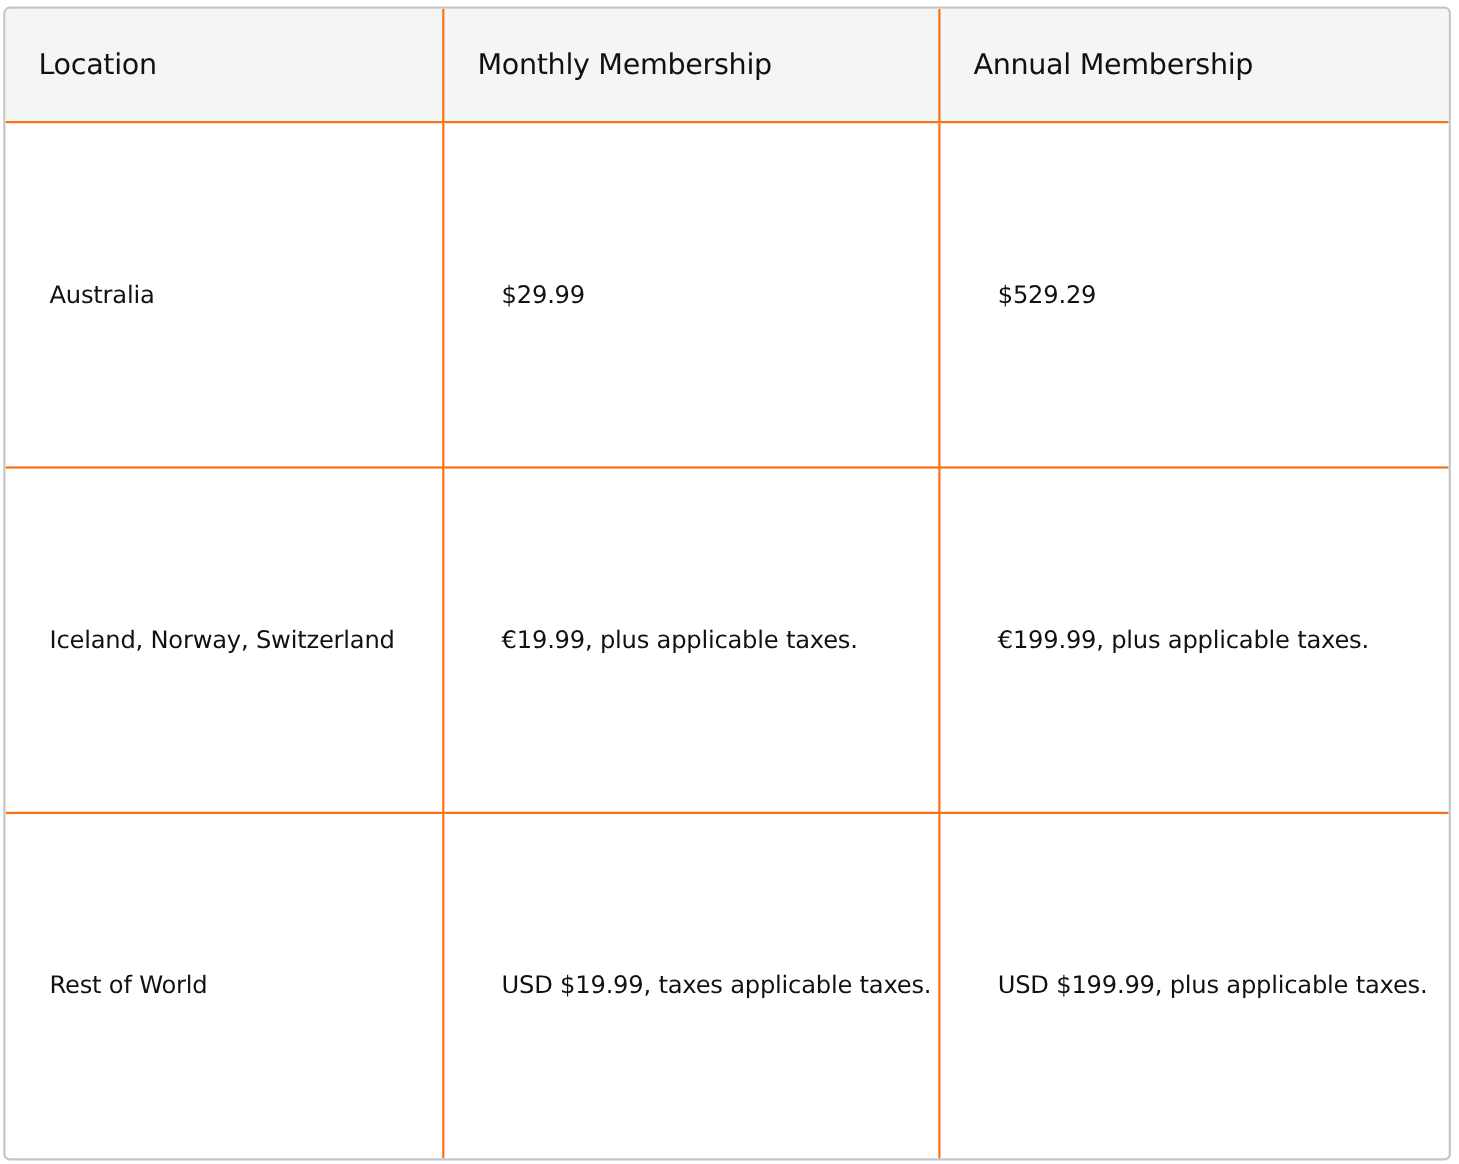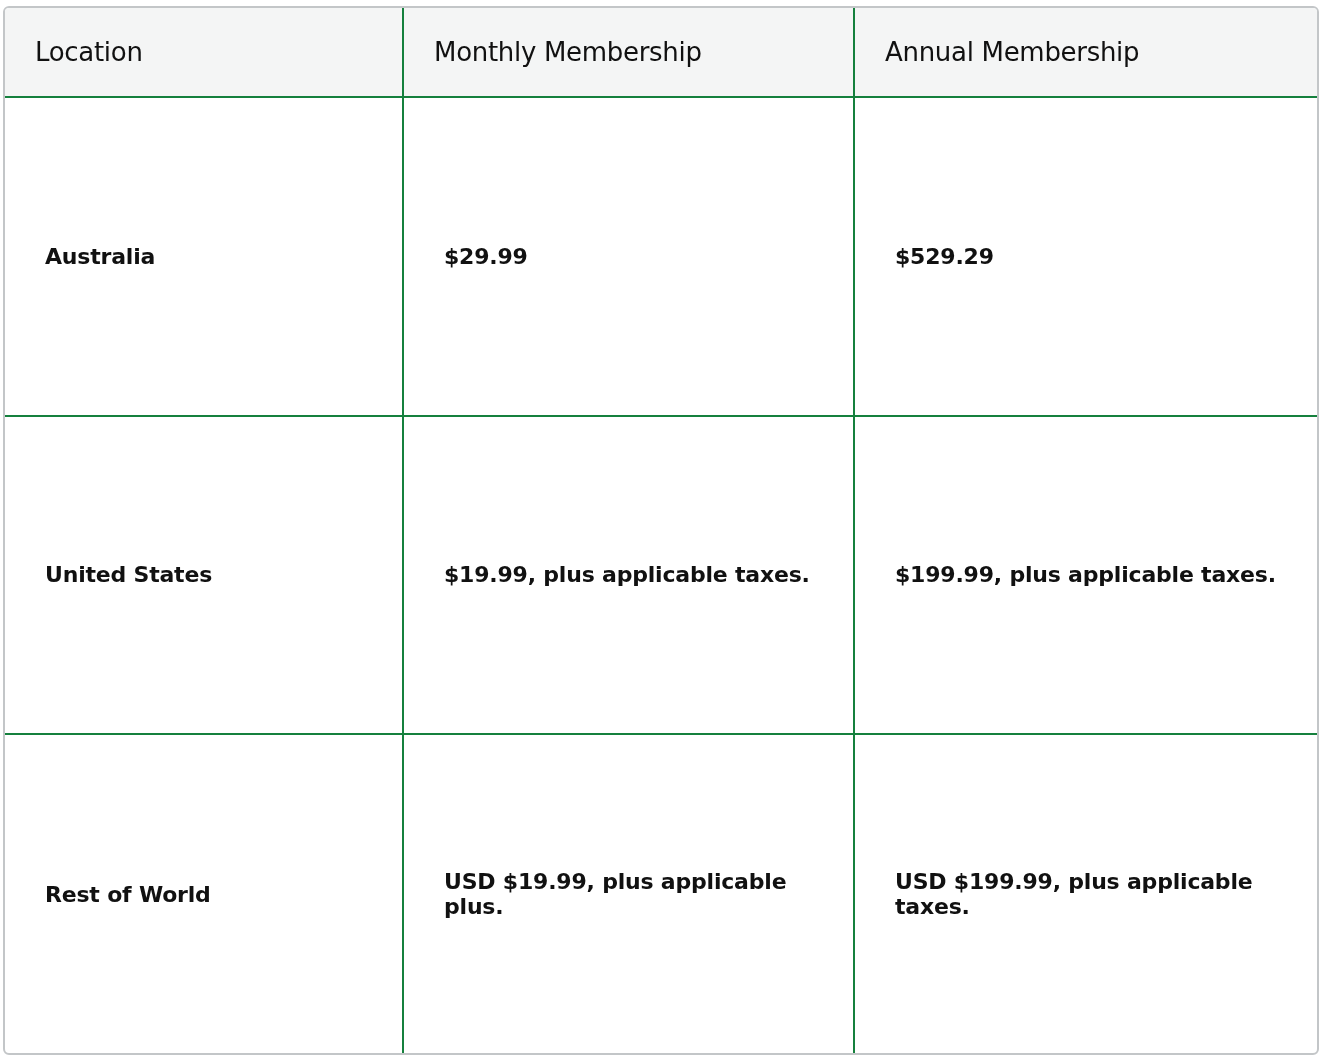--- a/index.html
+++ b/index.html
@@ -7,29 +7,29 @@
            font-family: "DejaVu Sans", sans-serif; color: #111111; }
     .table-wrap {
       position: absolute; left: 3px; top: 6px; width: 1313px; height: 1045px;
       border: 2px solid #c3c6c8; border-radius: 6px; overflow: hidden; box-sizing: border-box;
       width: 1316px; height: 1049px;
     }
     table { border-collapse: collapse; width: 100%; height: 100%; table-layout: fixed; }
     col.c1 { width: 398px; }
     col.c2 { width: 451px; }
     col.c3 { width: auto; }
-    th, td { border: 2px solid #15803d; text-align: left; vertical-align: middle; padding: 0; font-weight: bold; }
+    th, td { border: 2px solid #f97316; text-align: left; vertical-align: middle; padding: 0; }
     tr:first-child th { border-top: none; }
     tr th:first-child, tr td:first-child { border-left: none; }
     tr th:last-child, tr td:last-child { border-right: none; }
     tr:last-child td { border-bottom: none; }
-    thead tr { height: 89px; background: #f4f5f5; }
+    thead tr { height: 103px; background: #f4f5f5; }
     th { font-weight: normal; font-size: 26px; padding-left: 30px; letter-spacing: -0.3px; }
     tbody tr { height: 118px; }
-    td { font-size: 22px; padding-left: 40px; letter-spacing: -0.2px; }
+    td { font-size: 22px; padding-left: 52px; letter-spacing: -0.2px; }
     td.col-location { padding-left: 40px; }
   </style>
 </head>
 <body>
 
 <div class="table-wrap">
   <table>
     <colgroup>
         <col class="c1">
         <col class="c2">
@@ -42,24 +42,24 @@
         <th>Annual Membership</th>
       </tr>
     </thead>
     <tbody>
       <tr>
         <td class="col-location">Australia</td>
         <td>$29.99</td>
         <td>$529.29</td>
       </tr>
       <tr>
-        <td class="col-location">United States</td>
-        <td>$19.99, plus applicable taxes.</td>
-        <td>$199.99, plus applicable taxes.</td>
+        <td class="col-location">Iceland, Norway, Switzerland</td>
+        <td>€19.99, plus applicable taxes.</td>
+        <td>€199.99, plus applicable taxes.</td>
       </tr>
       <tr>
         <td class="col-location">Rest of World</td>
-        <td>USD $19.99, plus applicable plus.</td>
+        <td>USD $19.99, taxes applicable taxes.</td>
         <td>USD $199.99, plus applicable taxes.</td>
       </tr>
     </tbody>
   </table>
 </div>
 
 </body></html>

